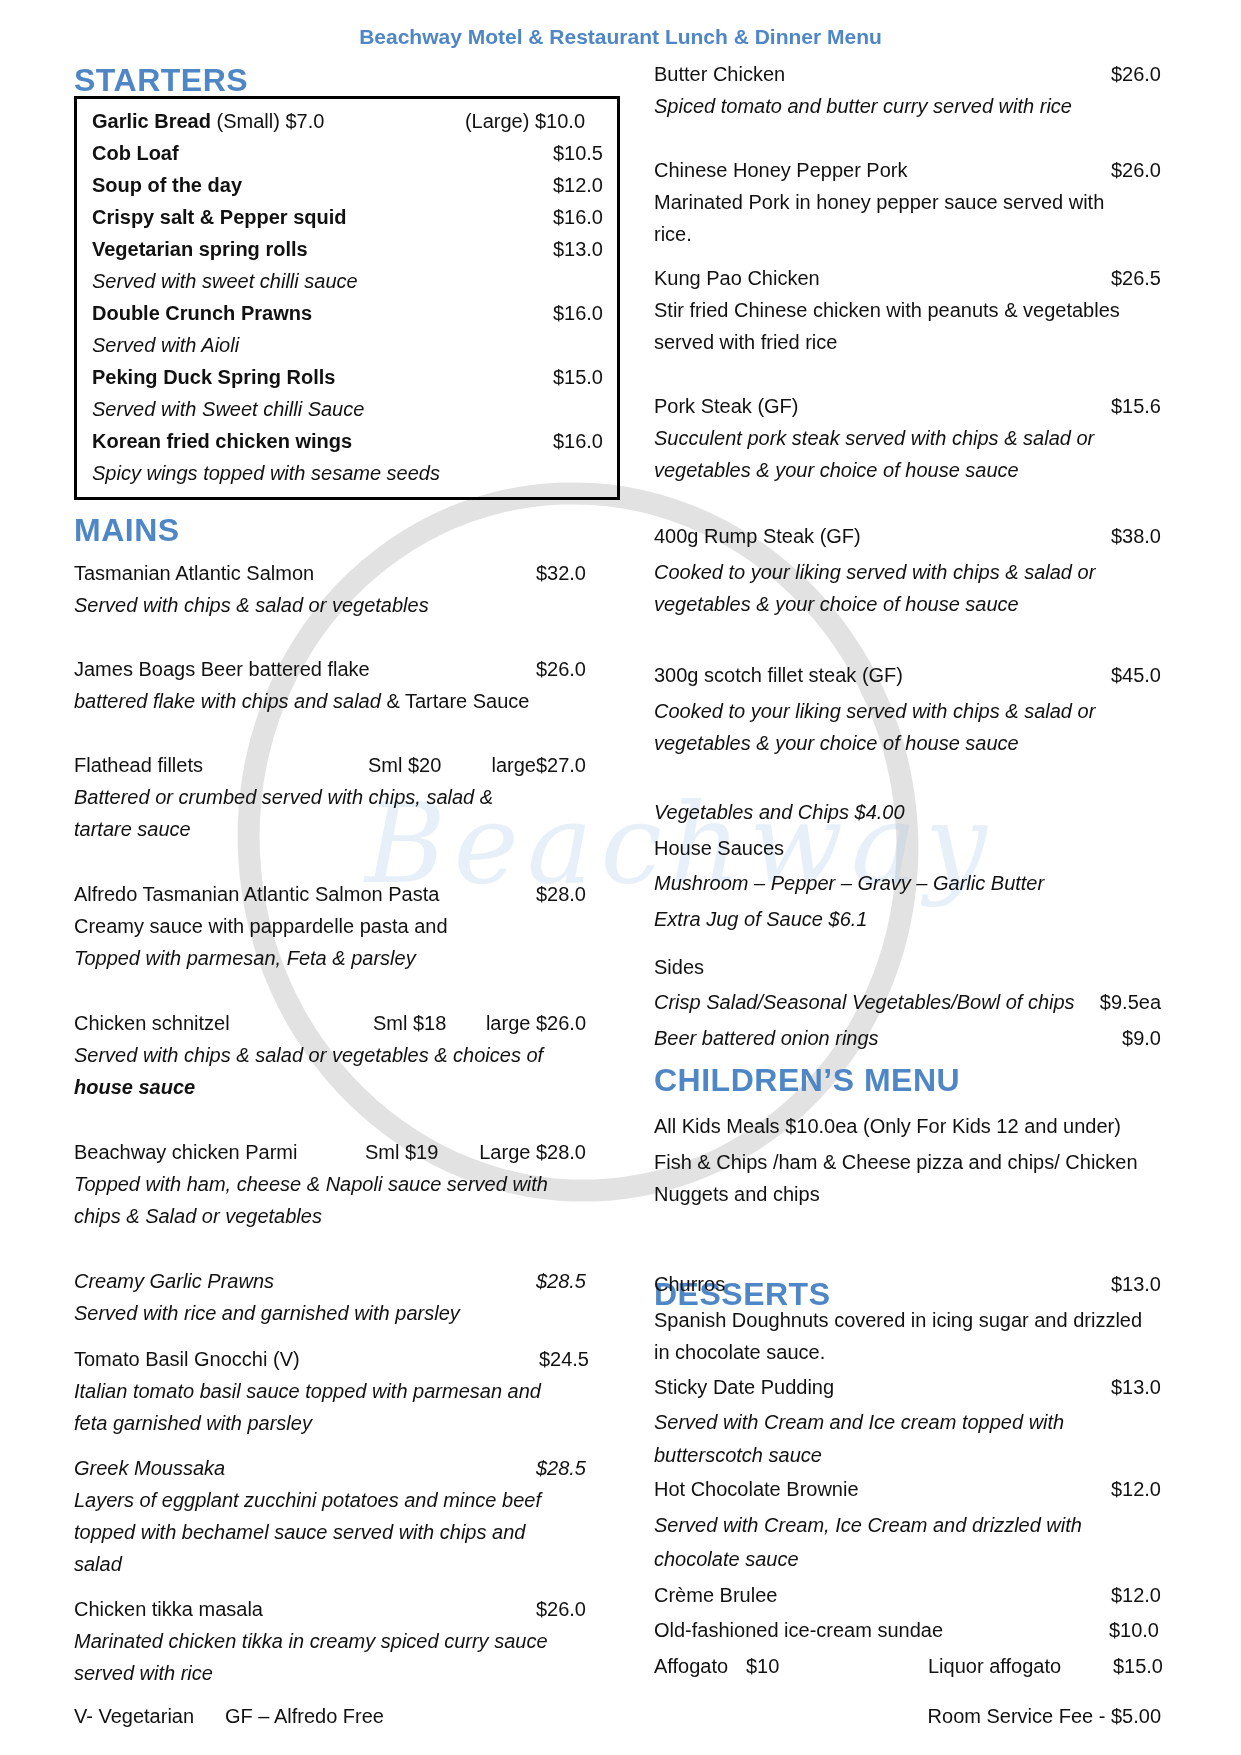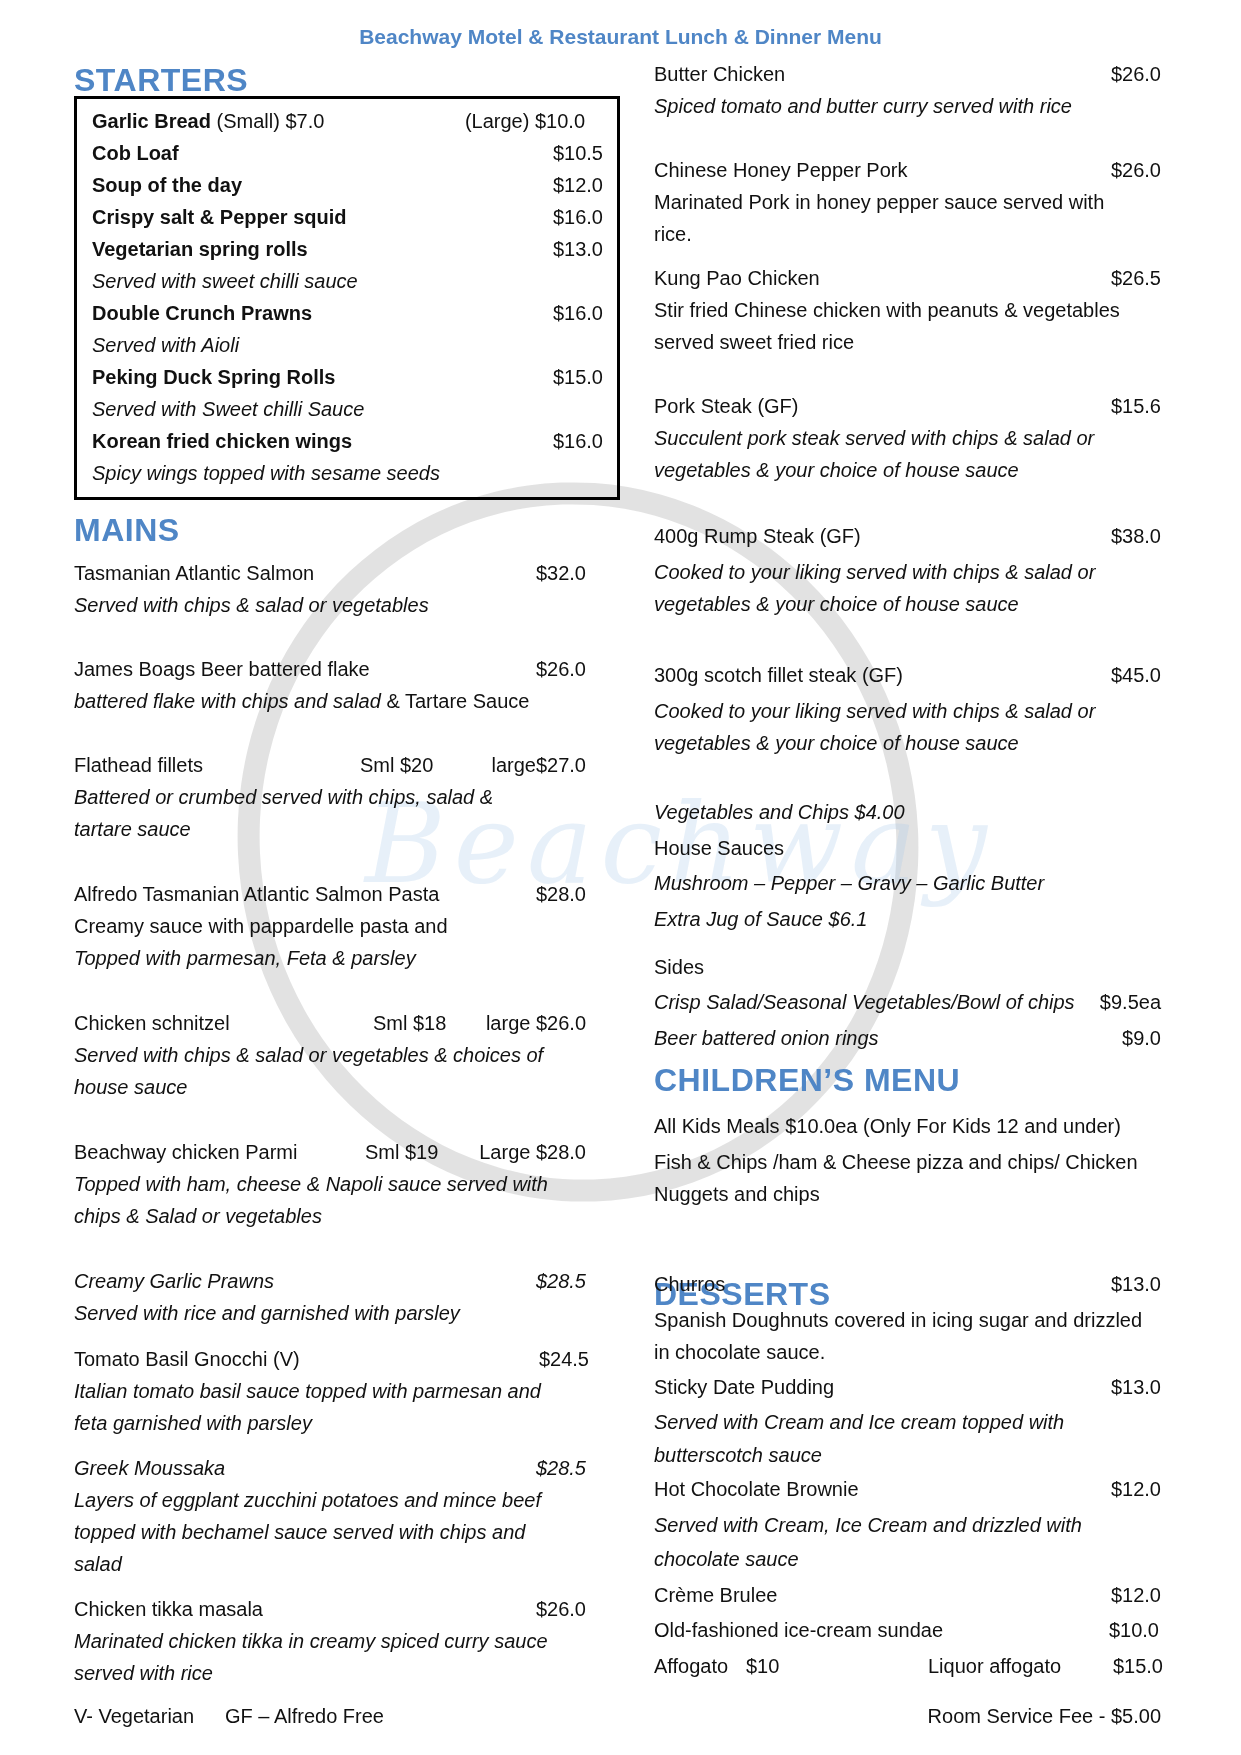--- a/index.html
+++ b/index.html
@@ -91,37 +91,37 @@
   <div class="price" style="right:655px; top:561px;">$32.0</div>
   <div class="line it" style="left:74px; top:593px;">Served with chips &amp; salad or vegetables</div>
 </div>
 <div>
   <div class="line" style="left:74px; top:657px;">James Boags Beer battered flake</div>
   <div class="price" style="right:655px; top:657px;">$26.0</div>
   <div class="line" style="left:74px; top:689px;"><span class="it">battered flake with chips and salad</span><span> &amp; Tartare Sauce</span></div>
 </div>
 <div>
   <div class="line" style="left:74px; top:753px;">Flathead fillets</div>
-  <div class="line" style="left:360px; top:753px;">Sml $20</div>
+  <div class="line" style="left:368px; top:753px;">Sml $20</div>
   <div class="price" style="right:655px; top:753px;">large$27.0</div>
   <div class="line it" style="left:74px; top:785px;">Battered or crumbed served with chips, salad &amp;</div>
   <div class="line it" style="left:74px; top:817px;">tartare sauce</div>
 </div>
 <div>
   <div class="line" style="left:74px; top:882px;">Alfredo Tasmanian Atlantic Salmon Pasta</div>
   <div class="price" style="right:655px; top:882px;">$28.0</div>
   <div class="line" style="left:74px; top:914px;">Creamy sauce with pappardelle pasta and</div>
   <div class="line it" style="left:74px; top:946px;">Topped with parmesan, Feta &amp; parsley</div>
 </div>
 <div>
   <div class="line" style="left:74px; top:1011px;">Chicken schnitzel</div>
   <div class="line" style="left:373px; top:1011px;">Sml $18</div>
   <div class="price" style="right:655px; top:1011px;">large $26.0</div>
   <div class="line it" style="left:74px; top:1043px;">Served with chips &amp; salad or vegetables &amp; choices of</div>
-  <div class="line it" style="left:74px; top:1075px;">house sauce</div>
+  <div class="line it" style="left:74px; top:1075px;font-weight:bold;">house sauce</div>
 </div>
 <div>
   <div class="line" style="left:74px; top:1140px;">Beachway chicken Parmi</div>
   <div class="line" style="left:365px; top:1140px;">Sml $19</div>
   <div class="price" style="right:655px; top:1140px;">Large $28.0</div>
   <div class="line it" style="left:74px; top:1172px;">Topped with ham, cheese &amp; Napoli sauce served with</div>
   <div class="line it" style="left:74px; top:1204px;">chips &amp; Salad or vegetables</div>
 </div>
 <div>
   <div class="line it" style="left:74px; top:1269px;">Creamy Garlic Prawns</div>
@@ -158,21 +158,21 @@
 <div>
   <div class="line" style="left:654px; top:158px;">Chinese Honey Pepper Pork</div>
   <div class="price" style="right:80px; top:158px;">$26.0</div>
   <div class="line" style="left:654px; top:190px;">Marinated Pork in honey pepper sauce served with</div>
   <div class="line" style="left:654px; top:222px;">rice.</div>
 </div>
 <div>
   <div class="line" style="left:654px; top:266px;text-align:right;">Kung Pao Chicken</div>
   <div class="price" style="right:80px; top:266px;">$26.5</div>
   <div class="line" style="left:654px; top:298px;">Stir fried Chinese chicken with peanuts &amp; vegetables</div>
-  <div class="line" style="left:654px; top:330px;">served sweet fried rice</div>
+  <div class="line" style="left:654px; top:330px;">served with fried rice</div>
 </div>
 <div>
   <div class="line" style="left:654px; top:394px;">Pork Steak (GF)</div>
   <div class="price" style="right:80px; top:394px;">$15.6</div>
   <div class="line it" style="left:654px; top:426px;">Succulent pork steak served with chips &amp; salad or</div>
   <div class="line it" style="left:654px; top:458px;">vegetables &amp; your choice of house sauce</div>
 </div>
 <div>
   <div class="line" style="left:654px; top:524px;">400g Rump Steak (GF)</div>
   <div class="price" style="right:80px; top:524px;">$38.0</div>

